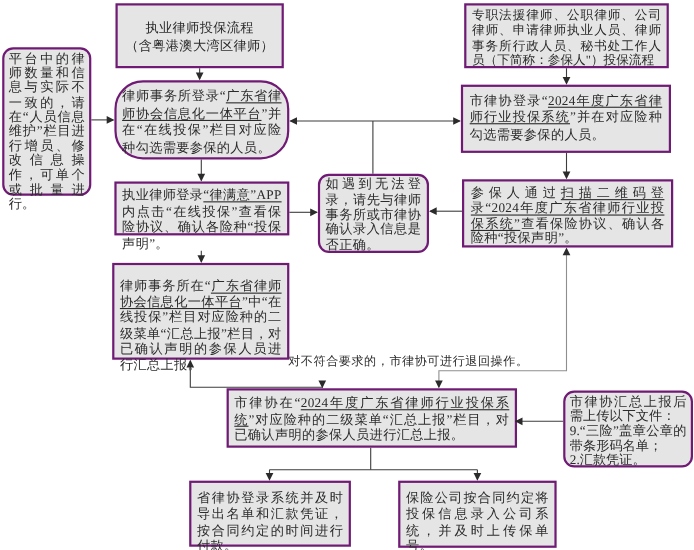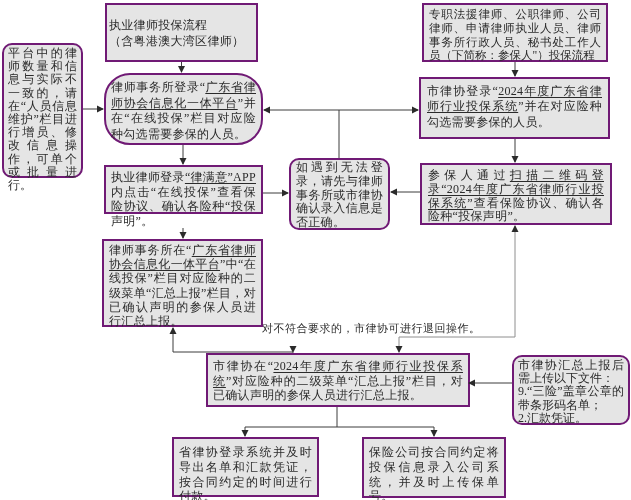--- a/index.html
+++ b/index.html
@@ -11,24 +11,24 @@
     position:absolute;box-sizing:border-box;background:#e5e5e5;
     border:2px solid #701a75;
     font-size:12px;line-height:14.5px;letter-spacing:0.3px;
     text-align:justify;text-justify:inter-ideograph;
     padding:4px 5px;
   }
   .rounded{border-radius:10px;}
   .u{text-decoration:underline;text-decoration-thickness:1px;text-underline-offset:2px;}
   #note-platform{left:2px;top:43px;width:81px;height:135px;line-height:13.2px;letter-spacing:0;padding:2px 4px;}
   #title-left{left:105px;top:3px;width:153px;height:59px;display:flex;flex-direction:column;
-    justify-content:center;line-height:16px;padding:2px;}
+    justify-content:center;text-align:center;line-height:16px;padding:2px;}
   #box-firm-login{left:104px;top:73px;width:159px;height:72px;line-height:15.6px;padding:5px 5px;border-radius:26px;}
   #box-lawyer-app{left:104px;top:165px;width:159px;height:49px;line-height:14.6px;padding:3px 5px;}
-  #box-firm-report{left:102px;top:239px;width:161px;height:88px;line-height:14.2px;padding:2px 5px;}
+  #box-firm-report{left:102px;top:239px;width:161px;height:88px;line-height:14.2px;padding:12px 5px;}
   #note-login-fail{left:289px;top:158px;width:101px;height:72px;line-height:13.8px;padding:1px 5px;}
   #title-right{left:422px;top:3px;width:186px;height:59px;font-size:11.5px;letter-spacing:0;line-height:13.8px;padding:3px 5px;}
   #box-city-login{left:419px;top:77px;width:191px;height:62px;line-height:15.4px;padding:5px 6px;}
   #box-insured{left:420px;top:163px;width:192px;height:62px;line-height:13.8px;padding:4px 6px;}
   #box-city-report{left:206px;top:353px;width:264px;height:54px;line-height:14.6px;padding:4px 5px;}
   #note-upload{left:512px;top:355px;width:118px;height:70px;line-height:13.2px;letter-spacing:0;padding:2px 4px;}
   #box-province-pay{left:172px;top:437px;width:147px;height:60px;line-height:14.8px;padding:6px 5px;}
   #box-insurer{left:362px;top:437px;width:144px;height:61px;line-height:14.8px;padding:6px 5px;}
   #return-label{position:absolute;left:262px;top:321px;font-size:11px;letter-spacing:0.5px;white-space:nowrap;color:#2b2b2b;}
   #connectors{position:absolute;left:0;top:0;pointer-events:none;}

